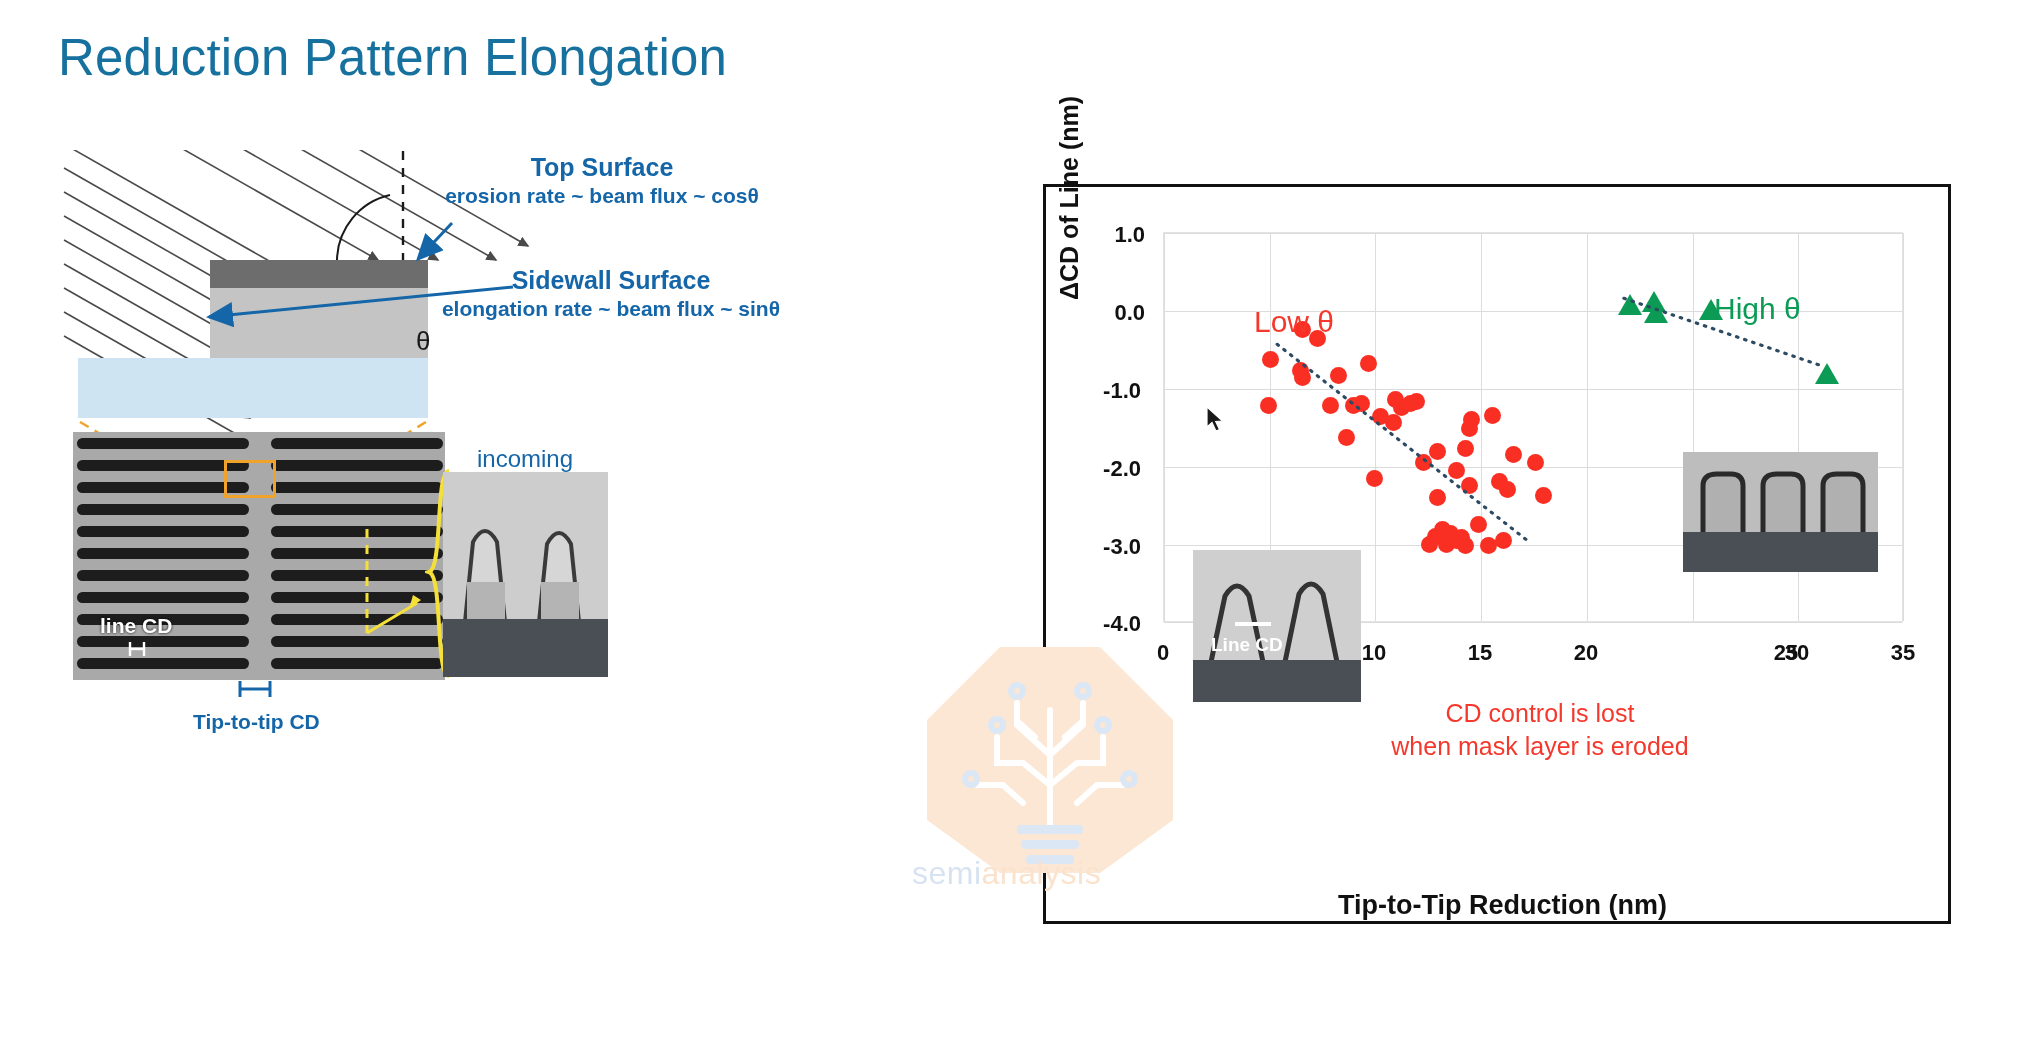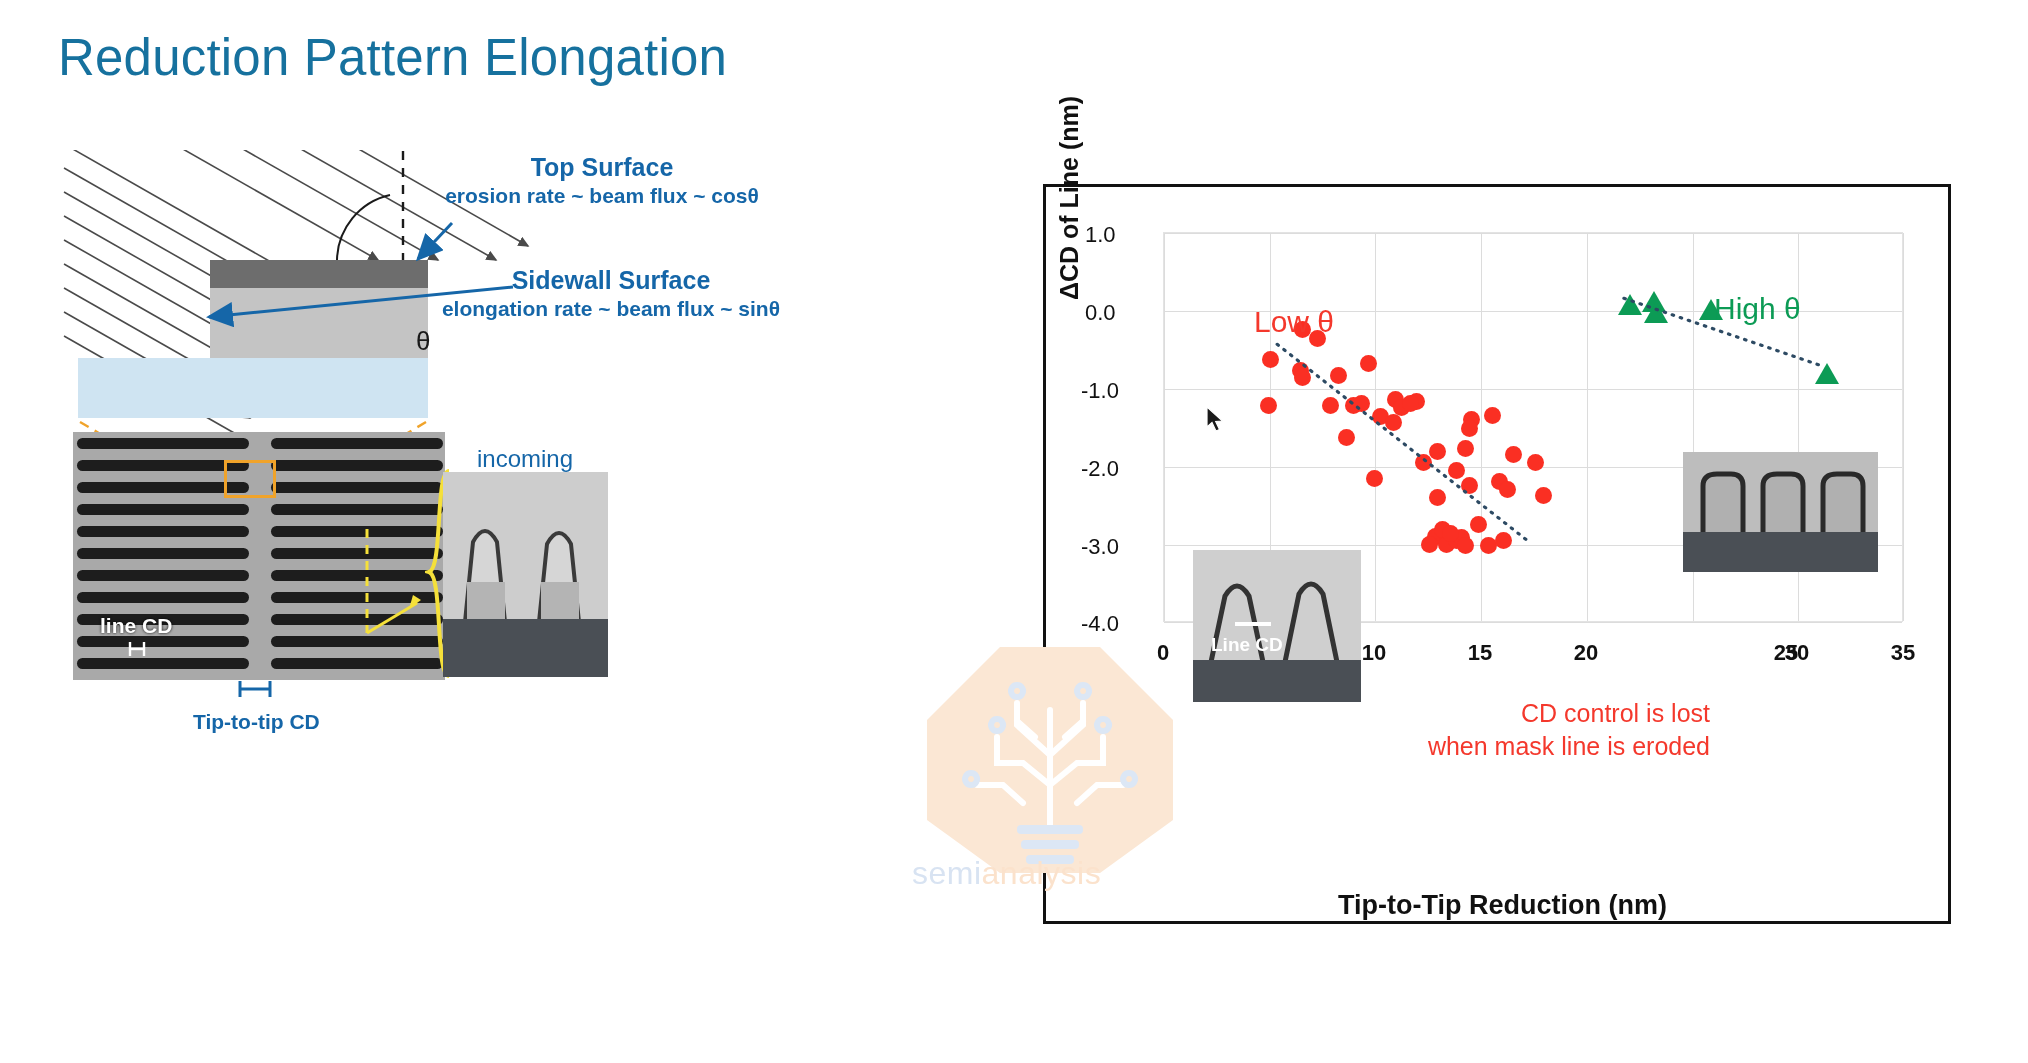--- a/index.html
+++ b/index.html
@@ -71,39 +71,39 @@
   .chart-frame{
     position:absolute;left:1043px;top:184px;width:908px;height:740px;
     border:3px solid #111;box-sizing:border-box;background:#fff;
   }
   .plot{
     position:absolute;left:1163px;top:232px;width:740px;height:390px;
     background:#fff;border:1px solid #e3e3e3;box-sizing:border-box;
   }
   .gline-v{position:absolute;top:0;bottom:0;width:1px;background:#dcdcdc;}
   .gline-h{position:absolute;left:0;right:0;height:1px;background:#dcdcdc;}
-  .ylab-abs{position:absolute;font-size:22px;font-weight:400;color:#111;width:60px;}
+  .ylab-abs{position:absolute;font-size:22px;font-weight:700;color:#111;text-align:right;width:60px;}
   .xlab-abs{position:absolute;font-size:22px;font-weight:700;color:#111;text-align:center;width:40px;}
   .axis-title-y{
     position:absolute;left:1055px;top:300px;
     font-size:25px;font-weight:700;color:#111;
     transform:rotate(-90deg);transform-origin:left top;
     white-space:nowrap;
   }
   .axis-title-x{
     position:absolute;left:1338px;top:890px;font-size:27px;font-weight:700;color:#111;
     white-space:nowrap;
   }
   .dot{position:absolute;width:17px;height:17px;border-radius:50%;background:#fa2f23;}
   .tri{position:absolute;width:0;height:0;border-left:12px solid transparent;
        border-right:12px solid transparent;border-bottom:21px solid #0c9b55;}
   .lowtheta{position:absolute;left:1254px;top:305px;font-size:30px;color:#f4382c;}
   .hightheta{position:absolute;left:1714px;top:292px;font-size:30px;color:#0c9b55;}
   .red-note{
-    position:absolute;left:1370px;top:697px;width:340px;text-align:right;
+    position:absolute;left:1370px;top:697px;width:340px;text-align:center;
     font-size:25px;color:#f4382c;line-height:1.3;
   }
   .inset-a{
     position:absolute;left:1193px;top:550px;width:168px;height:152px;background:#c9c9c9;overflow:hidden;
   }
   .inset-a .floor{position:absolute;left:0;right:0;bottom:0;height:42px;background:#4a4f55;}
   .inset-a .cdbar{position:absolute;left:42px;top:72px;width:36px;height:4px;background:#fff;}
   .inset-a .cdtxt{position:absolute;left:18px;top:84px;color:#fff;font-size:19px;font-weight:700;}
   .inset-b{
     position:absolute;left:1683px;top:452px;width:195px;height:120px;background:#bfbfbf;overflow:hidden;
@@ -366,21 +366,21 @@
   <svg id="trendlines" style="position:absolute;left:1163px;top:232px;" width="740" height="390">
       <line x1="114.17142857142858" y1="112.32" x2="365.7714285714287" y2="309.6600000000001" stroke="#2d4a63" stroke-width="3.2" stroke-dasharray="1.5,7" stroke-linecap="round"></line>
       <line x1="460.9142857142856" y1="66.30000000000001" x2="659.6571428571428" y2="134.15999999999997" stroke="#2d4a63" stroke-width="3.2" stroke-dasharray="1.5,7" stroke-linecap="round"></line>
     </svg>
 
   <div class="lowtheta">Low θ</div>
   <div class="hightheta">High θ</div>
 
   <div class="red-note">
     <span>CD control is lost</span><br>
-    <span>when mask line is eroded</span>
+    <span>when mask layer is eroded</span>
   </div>
 
   <svg class="cursor" width="22" height="30">
     <path d="M2,2 L2,22 L7,17.5 L11,26 L14.5,24.5 L10.7,16.5 L17.5,16 Z" fill="#1a1a1a" stroke="#fff" stroke-width="1.2"></path>
   </svg>
 
   <svg class="watermark" viewBox="0 0 290 270">
     <path d="M95,22 L195,22 L268,95 L268,195 L195,248 L95,248 L22,195 L22,95 Z" fill="#fbe7d4"></path>
     <path d="M97,32 L193,32 L258,97 L258,172 L193,222 L97,222 L32,172 L32,97 Z" fill="#fbe7d4"></path>
     <g stroke="#ffffff" stroke-width="6" fill="none" stroke-linecap="round">

